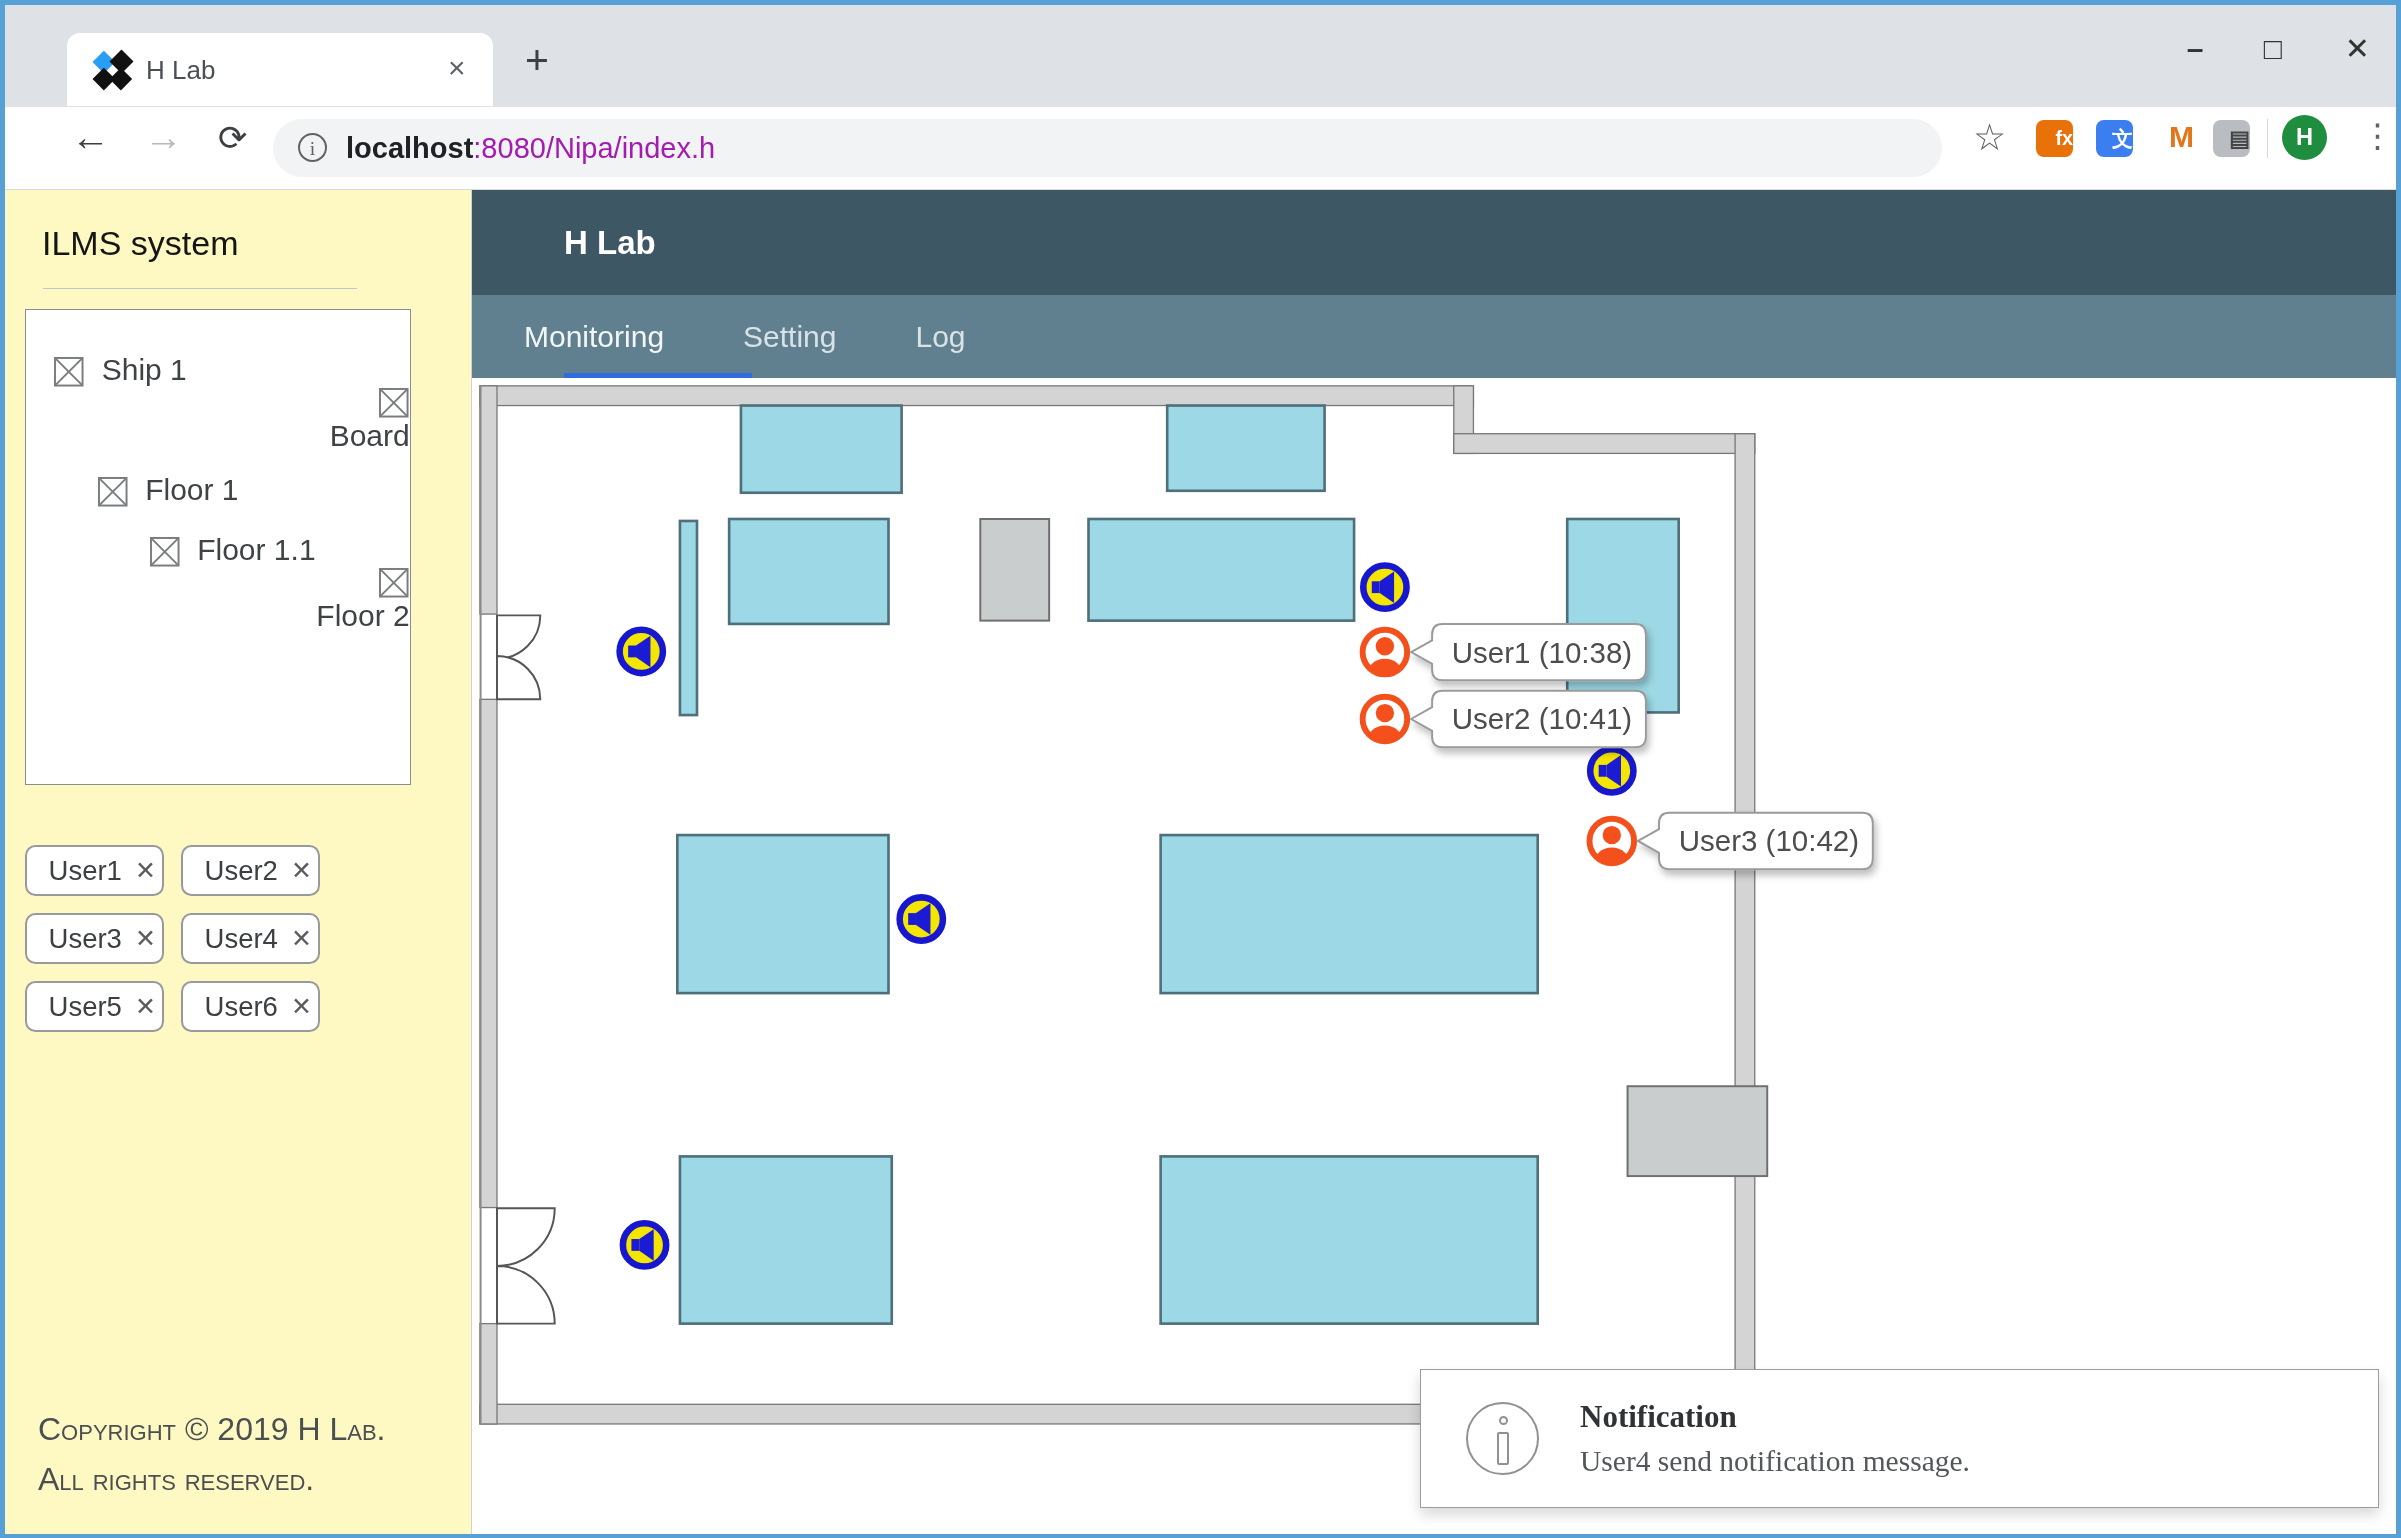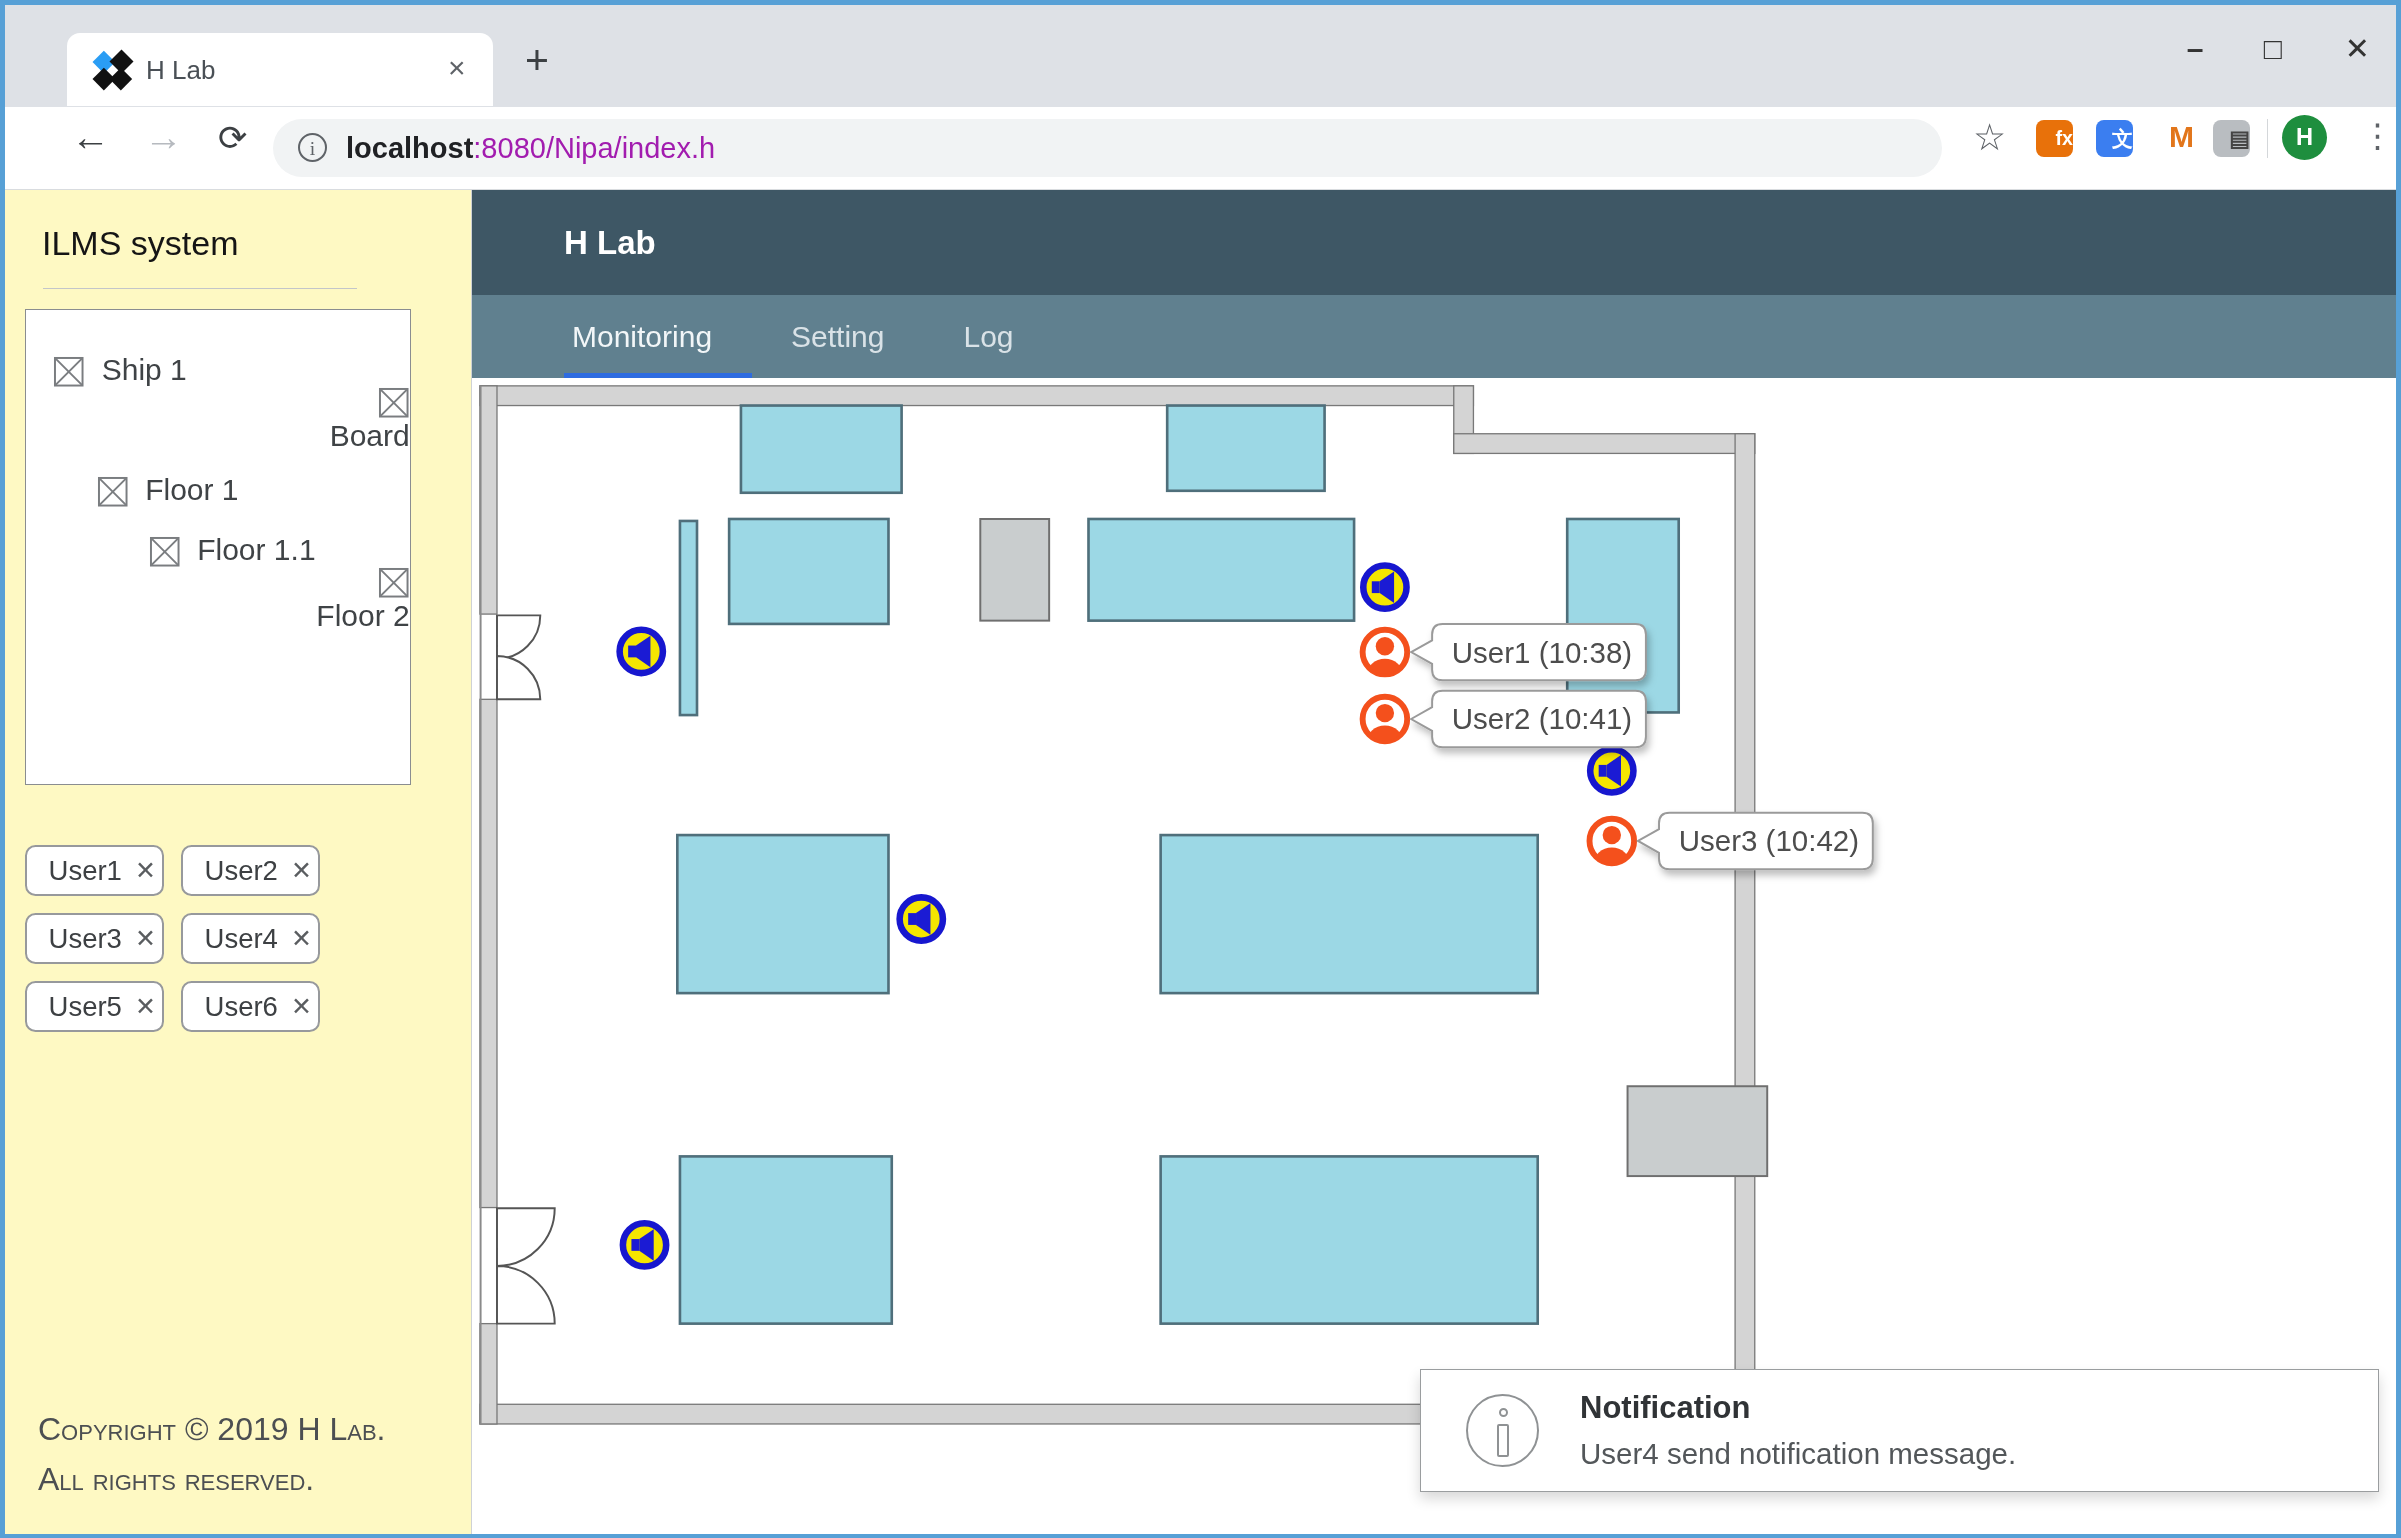--- a/index.html
+++ b/index.html
@@ -61,31 +61,31 @@
           display:flex; align-items:center; justify-content:center; gap:13px; }
   .chip-label { font-size:27.5px; color:#3d4043;margin-left:16px; }
   .chip-x { font-size:25px; color:#5a5d60; }
   .copyright { position:absolute; left:33px; top:1215px; font-size:32px; color:#4c4f52;
                font-variant:small-caps; line-height:1.55; }
 
   .main { position:absolute; left:467px; top:0; right:0; bottom:0; }
   .main-header { position:absolute; left:0; top:0; right:0; height:105px; background:#3e5765; }
   .app-title { position:absolute; left:92px; top:0; line-height:105px; color:#fff; font-size:33px; font-weight:bold; }
   .main-tabs { position:absolute; left:0; top:105px; right:0; height:83px; background:#60808f; }
-  .tabs-row { display:flex; padding-left:100px; height:100%; align-items:center;text-align:center; }
+  .tabs-row { display:flex; padding-left:52px; height:100%; align-items:center;text-align:center; }
   .nav-tab { font-size:30px; color:#d9e2e7; margin-right:79px; }
   .nav-tab.active { color:#f2f6f8; }
   .tab-underline { position:absolute; left:92px; bottom:0; width:188px; height:5.2px; background:#2f6ce0; }
 
   .map { position:absolute; left:0; top:188px; right:0; bottom:0; background:#fff; }
   svg.floor { position:absolute; left:0; top:0; }
   svg text { font-family:"Liberation Sans", sans-serif; }
 
-  .notification { position:absolute; left:948px; top:991px; width:959px; height:123px; background:#fff;
-                  border:1.3px solid #9a9d9f; box-shadow:0 6.6px 13px rgba(0,0,0,.16); display:flex; align-items:center; }
+  .notification { position:absolute; left:948px; top:991px; width:959px; height:139px; background:#fff;
+                  border:1.3px solid #9a9d9f; box-shadow:0 6.6px 13px rgba(0,0,0,.16); display:flex; align-items:center;font-family:Liberation Serif, serif; }
   .notif-icon { position:relative; width:73px; height:73px; border:2px solid #8f9294; border-radius:50%; margin-left:45px; flex:0 0 auto; }
   .notif-icon .dot { position:absolute; left:31px; top:11.8px; width:9.2px; height:9.2px; border:2px solid #8f9294; border-radius:50%; }
   .notif-icon .stem { position:absolute; left:29px; top:27.5px; width:11.8px; height:33px; border:2px solid #8f9294; border-radius:2px; }
   .notif-text { margin-left:41px; }
   .notif-title { font-size:31px; font-weight:bold; color:#303336; margin-bottom:10.5px; }
   .notif-msg { font-size:29.5px; color:#53575a; }
 </style>
 </head>
 <body>
 

